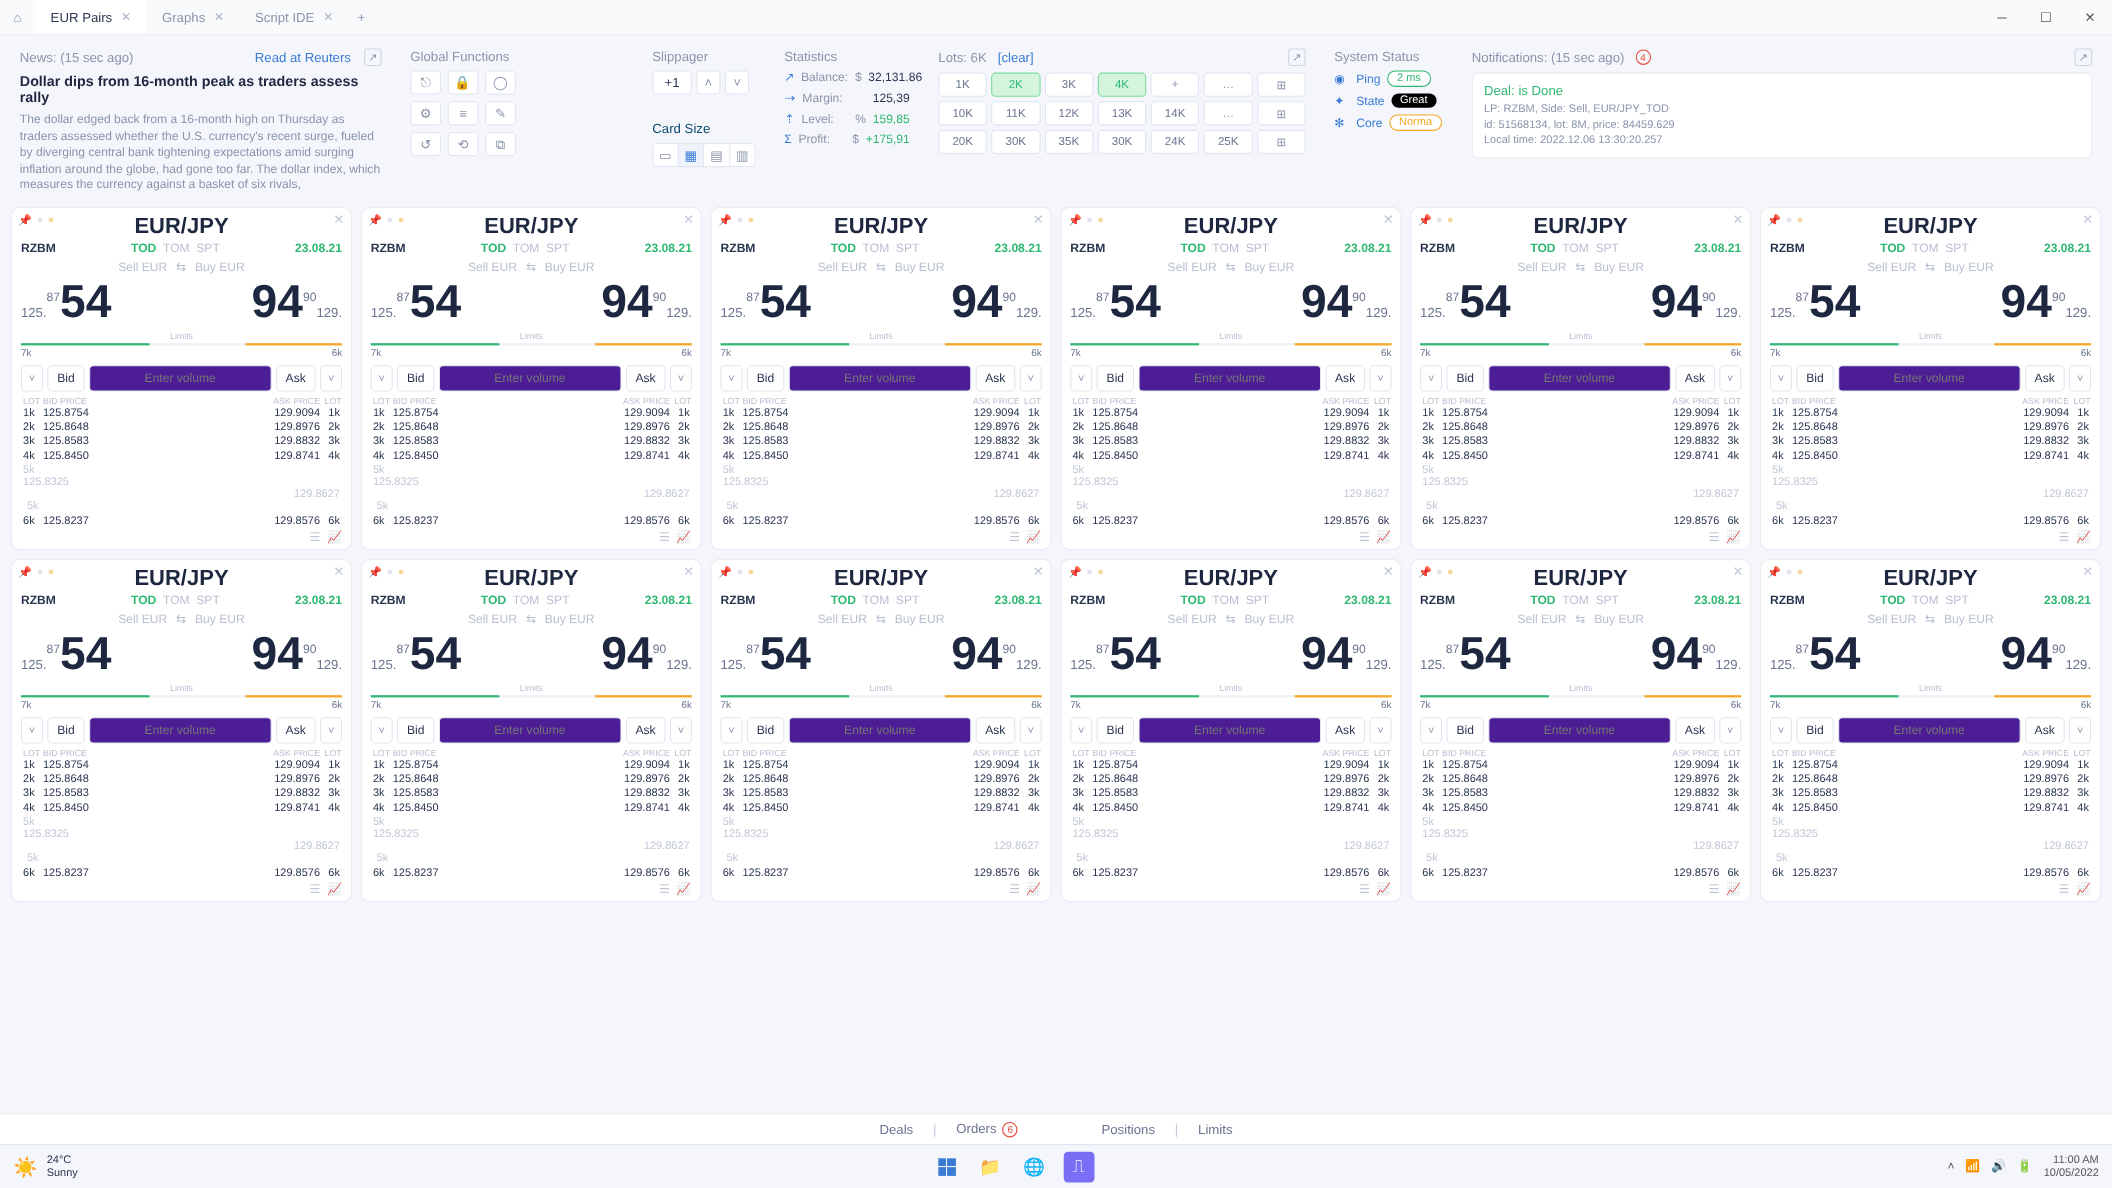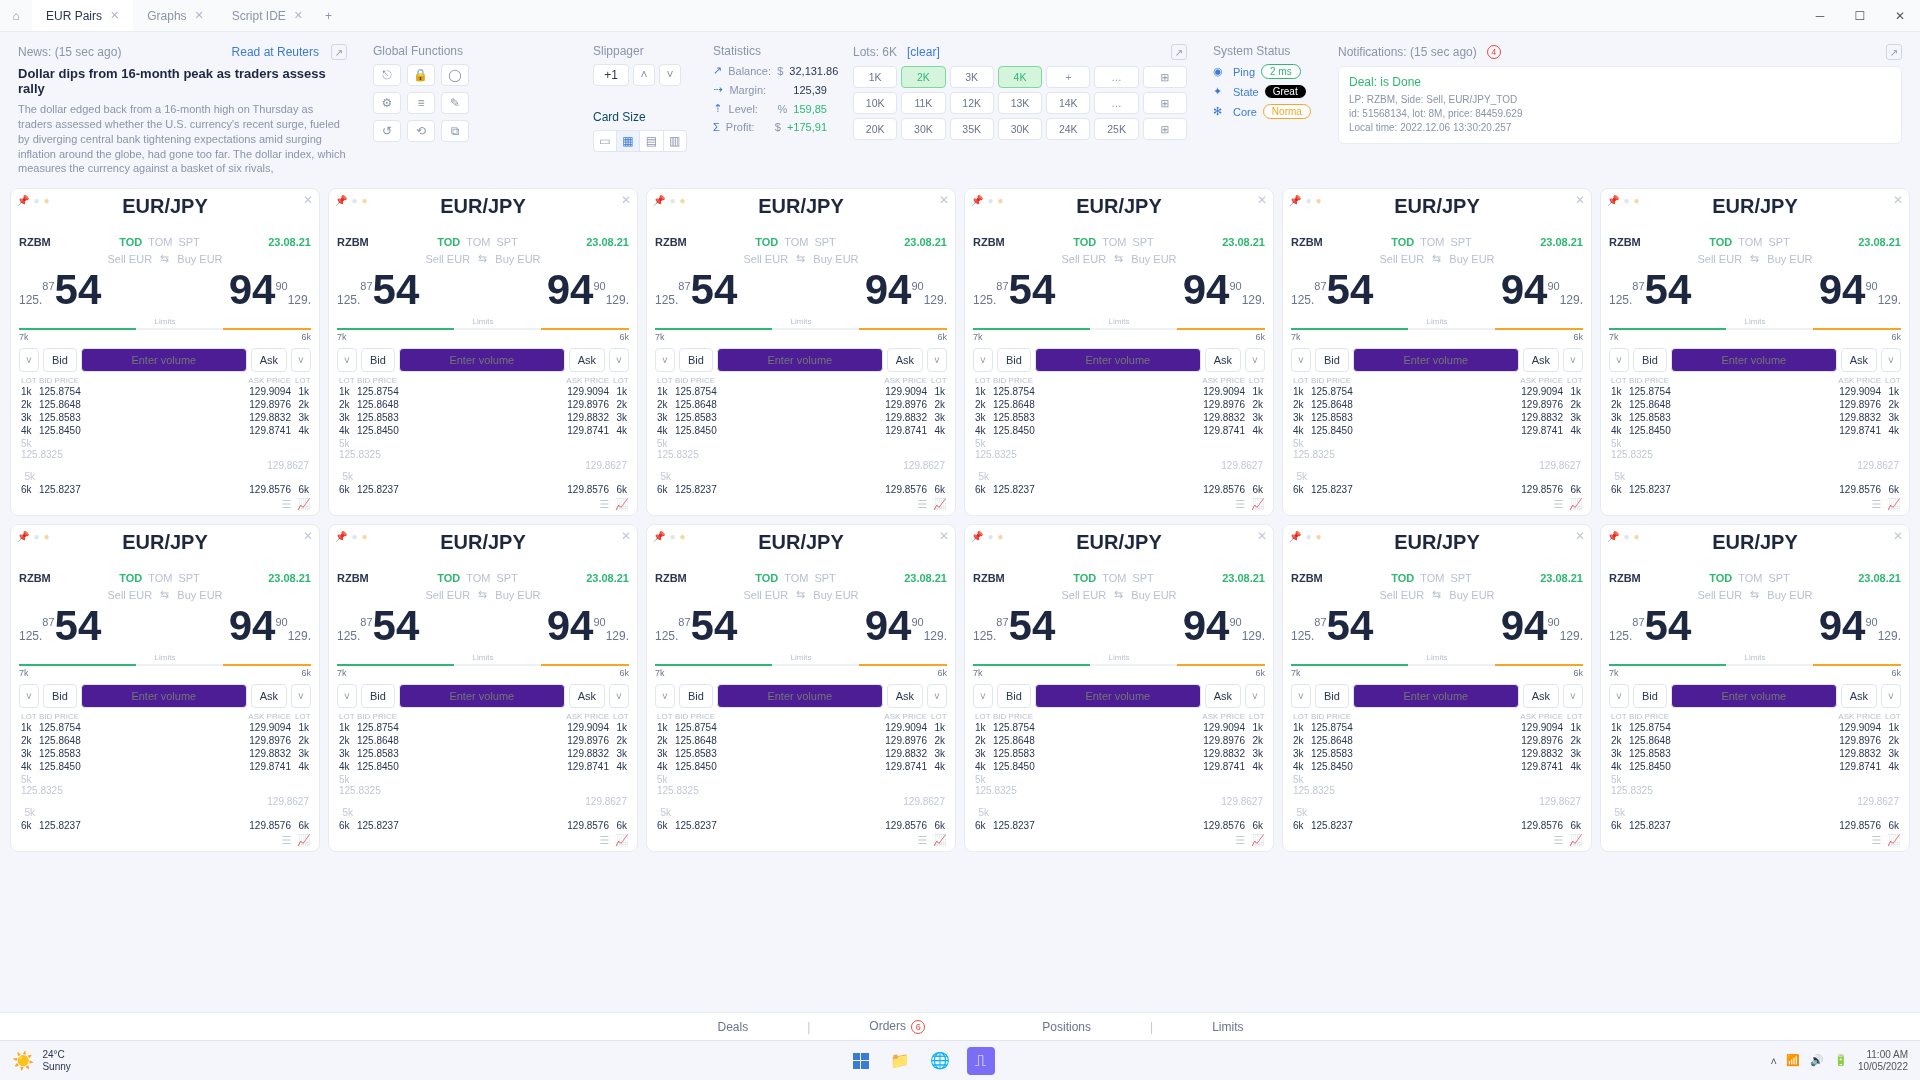--- a/index.html
+++ b/index.html
@@ -71,21 +71,21 @@
 .deal-box { background: #fff; border: 1px solid #e8ebf2; border-radius: 6px; padding: 8px 10px; margin-top: 4px; }
 .deal-h { color: #2eb872; font-size: 12px; margin-bottom: 4px; }
 .deal-line { color: #8a94ab; font-size: 10px; line-height: 1.4; }
 
 .cards-area { padding: 0 10px; display: grid; grid-template-columns: repeat(6, 1fr); gap: 8px; }
 .card { background: #fff; border: 1px solid #e8ebf2; border-radius: 8px; padding: 6px 8px 4px; position: relative; }
 .card-tl { position: absolute; top: 6px; left: 6px; display: flex; gap: 4px; }
 .tl-icon { color: #c0c7d6; font-size: 10px; }
 .card-close { position: absolute; top: 4px; right: 6px; color: #c0c7d6; font-size: 12px; cursor: pointer; }
 .pair { text-align: center; font-size: 20px; font-weight: 600; color: #1e2740; }
-.daterow { display: flex; align-items: center; margin-top: 18px; font-size: 11px; }
+.daterow { display: flex; align-items: center; margin-top: 2px; font-size: 11px; }
 .daterow .lp { color: #2a3550; font-weight: 600; }
 .daterow .tods { margin-left: auto; margin-right: auto; display: flex; gap: 6px; }
 .tod { color: #b8bfd0; }
 .tod.active { color: #2eb872; font-weight: 600; }
 .daterow .date { color: #2eb872; font-weight: 600; }
 .sellbuy { display: flex; align-items: center; justify-content: center; gap: 8px; margin-top: 4px; font-size: 11px; color: #b8bfd0; }
 .swap-icon { color: #b8bfd0; }
 
 .bigprices { display: flex; align-items: flex-end; justify-content: space-between; margin-top: 4px; }
 .bigprice { display: flex; align-items: baseline; }
@@ -116,21 +116,21 @@
 .ob-row > div { padding: 0 2px; }
 .ob-lot-l { width: 18px; }
 .ob-bid { flex: 1; }
 .ob-ask { flex: 1; text-align: right; }
 .ob-lot-r { width: 18px; text-align: right; }
 
 .card-footer { display: flex; justify-content: flex-end; gap: 6px; margin-top: 2px; }
 .cf-icon { color: #c0c7d6; font-size: 11px; }
 
 .bottombar { position: absolute; bottom: 40px; left: 0; right: 0; height: 28px; background: #fff; border-top: 1px solid #e8ebf2; display: flex; align-items: center; justify-content: center; gap: 18px; font-size: 12px; }
-.bb-item { color: #6a748f; margin-left: 41px; }
+.bb-item { color: #6a748f; }
 .bb-count { border: 1px solid #e74c3c; color: #e74c3c; border-radius: 50%; width: 14px; height: 14px; display: inline-flex; align-items: center; justify-content: center; font-size: 9px; margin-left: 2px; }
 
 .taskbar { position: absolute; bottom: 0; left: 0; right: 0; height: 40px; background: #f4f6fb; border-top: 1px solid #e0e5ef; display: flex; align-items: center; padding: 0 12px; }
 .tb-weather { display: flex; align-items: center; gap: 8px; }
 .tb-weather-icon { font-size: 18px; }
 .tb-weather-text { font-size: 10px; line-height: 1.2; }
 .tb-center { margin: 0 auto; display: flex; gap: 12px; }
 .tb-icon { width: 28px; height: 28px; border-radius: 4px; display: flex; align-items: center; justify-content: center; font-size: 16px; }
 .tb-right { display: flex; align-items: center; gap: 10px; font-size: 11px; color: #555; }
 .tb-time { text-align: right; font-size: 10px; line-height: 1.2; }

